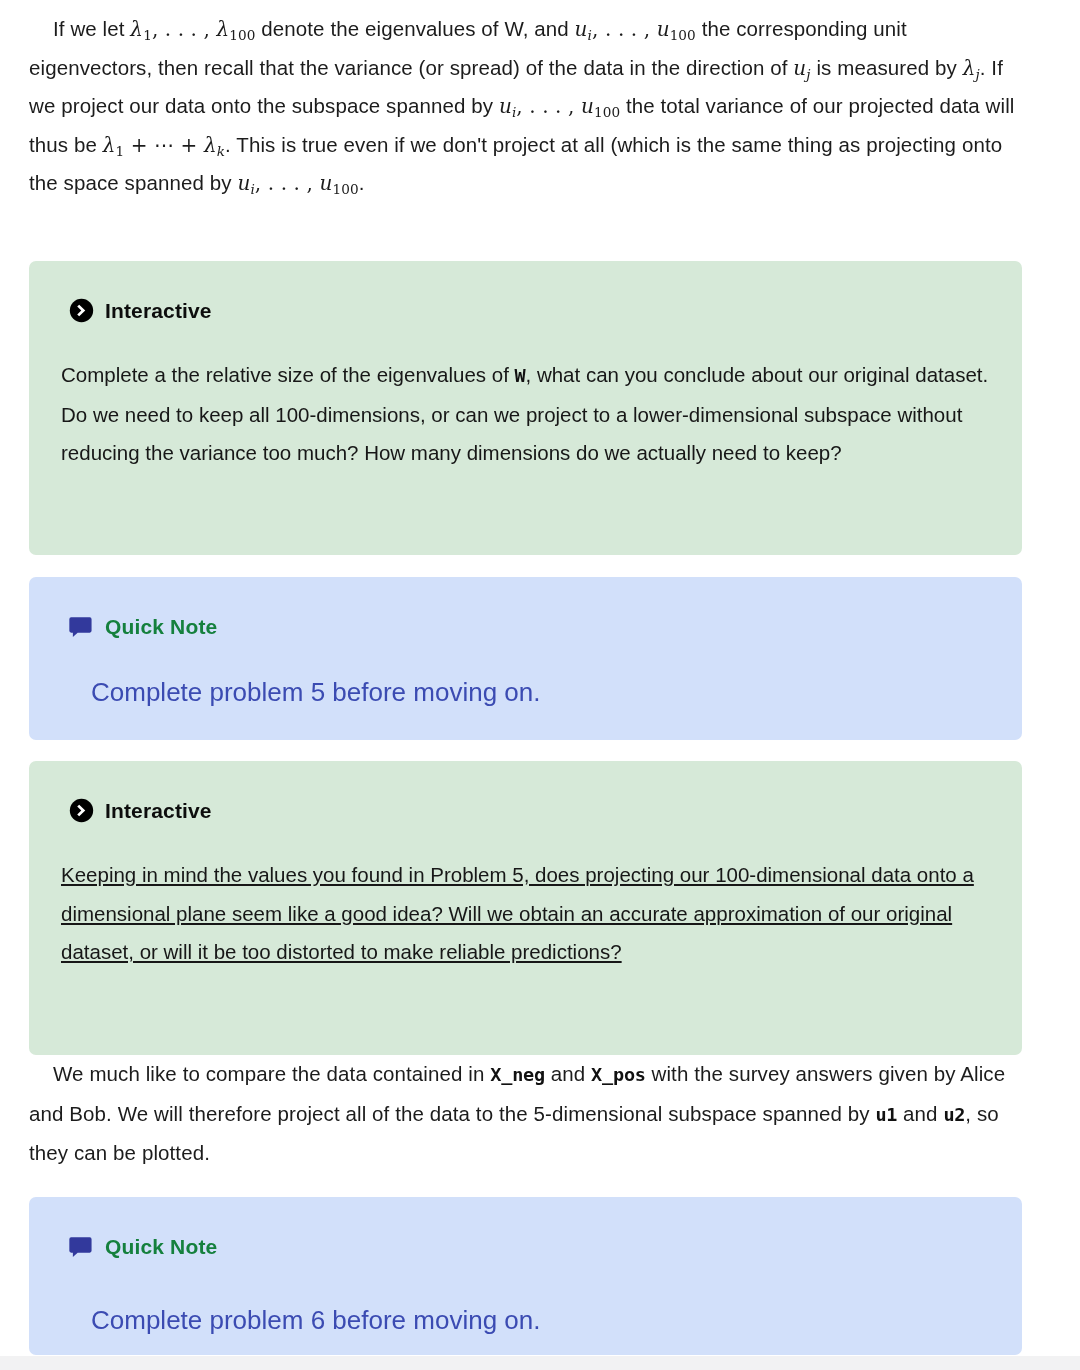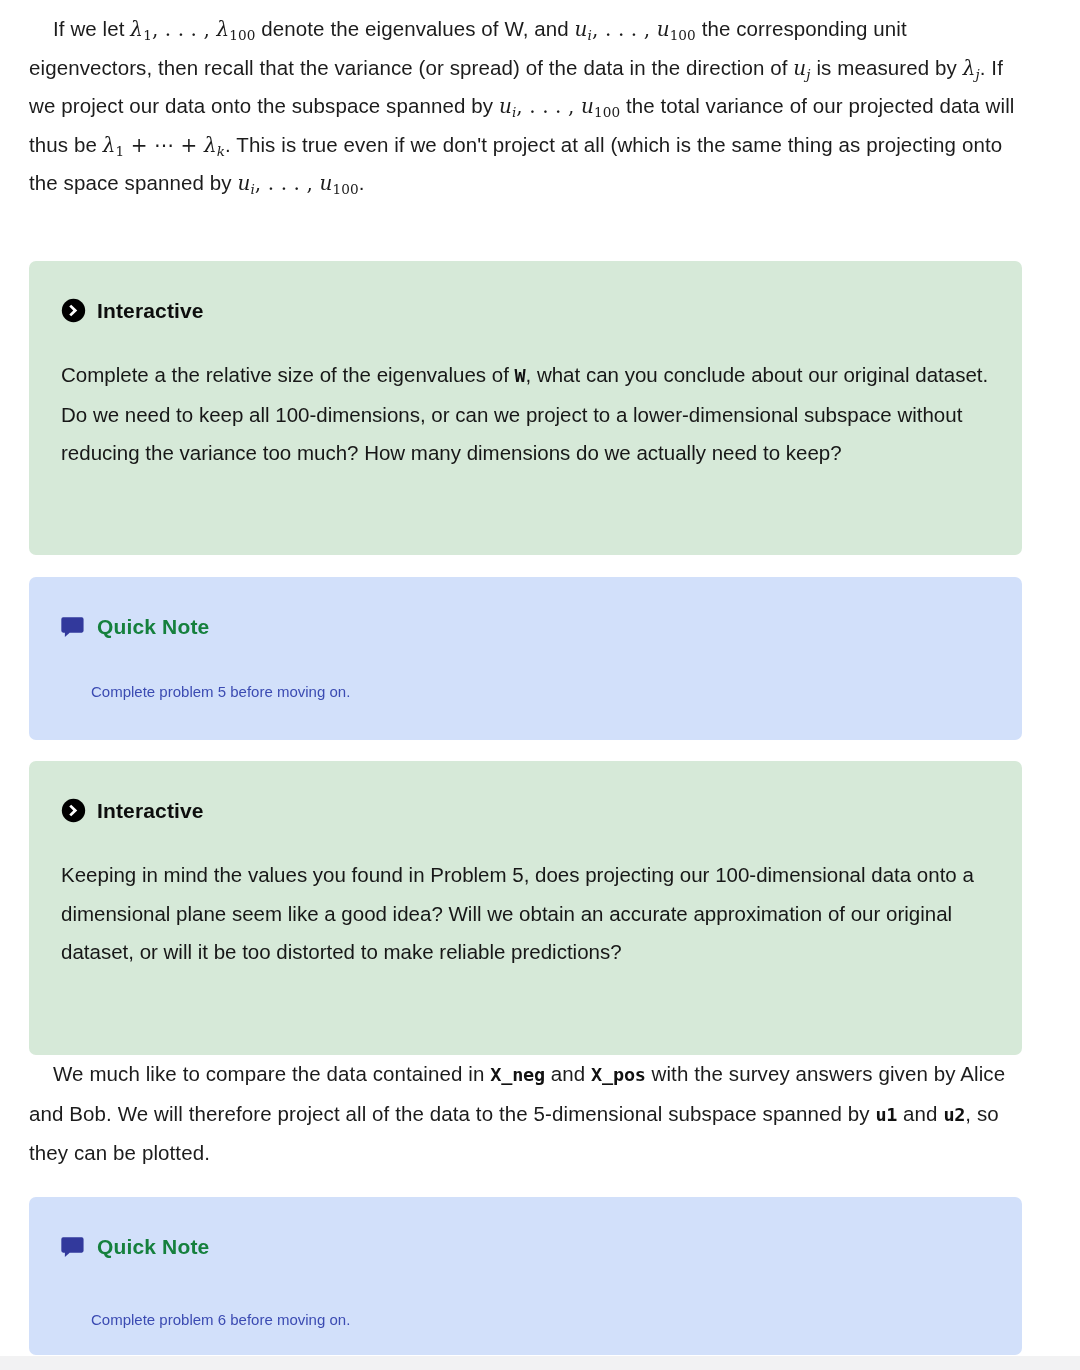--- a/index.html
+++ b/index.html
@@ -75,21 +75,21 @@
     padding: 0;
   }
   .box.green { background: #d6e9d8; }
   .box.blue  { background: #d2e0fa; }
 
   .box-title {
     position: absolute;
     display: flex;
     align-items: flex-end;
     gap: 11px;
-    left: 32px;
+    left: 40px;
   }
   .box-title .label {
     font-size: 21px;
     font-weight: 700;
     letter-spacing: 0.15px;
   }
   .green .box-title .label { color: #0d0d0d; }
   .blue  .box-title .label { color: #15803d; }
 
   .interactive-icon {
@@ -106,21 +106,21 @@
   .box-body {
     position: absolute;
     left: 32px;
     right: 32px;
     font-size: 20.5px;
     line-height: 38.5px;
   }
   .green .box-body { color: #171717; }
   .blue  .box-body {
     color: #3b4bb2;
-    font-size: 15px;
+    font-size: 26px;
     left: 62px;
   }
 
   
   .gutter {
     position: absolute;
     left: 0;
     top: 1356px;
     width: 1080px;
     height: 14px;
@@ -160,21 +160,21 @@
   </div>
 
   <div class="box green" style="top:761px; height:294px;">
     <div class="box-title" style="top:37px;">
       <svg class="interactive-icon" viewBox="0 0 24 24">
         <circle cx="12" cy="12" r="11.2" fill="#000000"></circle>
         <path d="M9.8 6.4 L15.6 12 L9.8 17.6 L7.9 15.8 L11.8 12 L7.9 8.2 Z" fill="#ffffff"></path>
       </svg>
       <span class="label">Interactive</span>
     </div>
-    <div class="box-body" style="top:95px;">Keeping in mind the values you found in Problem 5, does projecting our 100-dimensional data onto a dimensional plane seem like a good idea? Will we obtain an accurate approximation of our original dataset, or will it be too distorted to make reliable predictions?</div>
+    <div class="box-body" style="top:95px;text-decoration:underline;">Keeping in mind the values you found in Problem 5, does projecting our 100-dimensional data onto a dimensional plane seem like a good idea? Will we obtain an accurate approximation of our original dataset, or will it be too distorted to make reliable predictions?</div>
   </div>
 
   <div class="para indent" style="left:29px; top:1055px; width:995px;">
     <span>We much like to compare the data contained in </span><code>X_neg</code><span> and </span><code>X_pos</code><span> with the survey answers given by Alice and Bob. We will therefore project all of the data to the 5-dimensional subspace spanned by </span><code>u1</code><span> and </span><code>u2</code><span>, so they can be plotted.</span>
   </div>
 
   <div class="box blue" style="top:1197px; height:158px;">
     <div class="box-title" style="top:38px;">
       <svg class="note-icon" viewBox="0 0 26 24">
         <path d="M2.2 1.4 h19.4 a1.9 1.9 0 0 1 1.9 1.9 v12.2 a1.9 1.9 0 0 1 -1.9 1.9 h-12.6 l-5.0 4.6 v-4.6 h-1.8 a1.9 1.9 0 0 1 -1.9 -1.9 v-12.2 a1.9 1.9 0 0 1 1.9 -1.9 z" fill="#32399c"></path>

